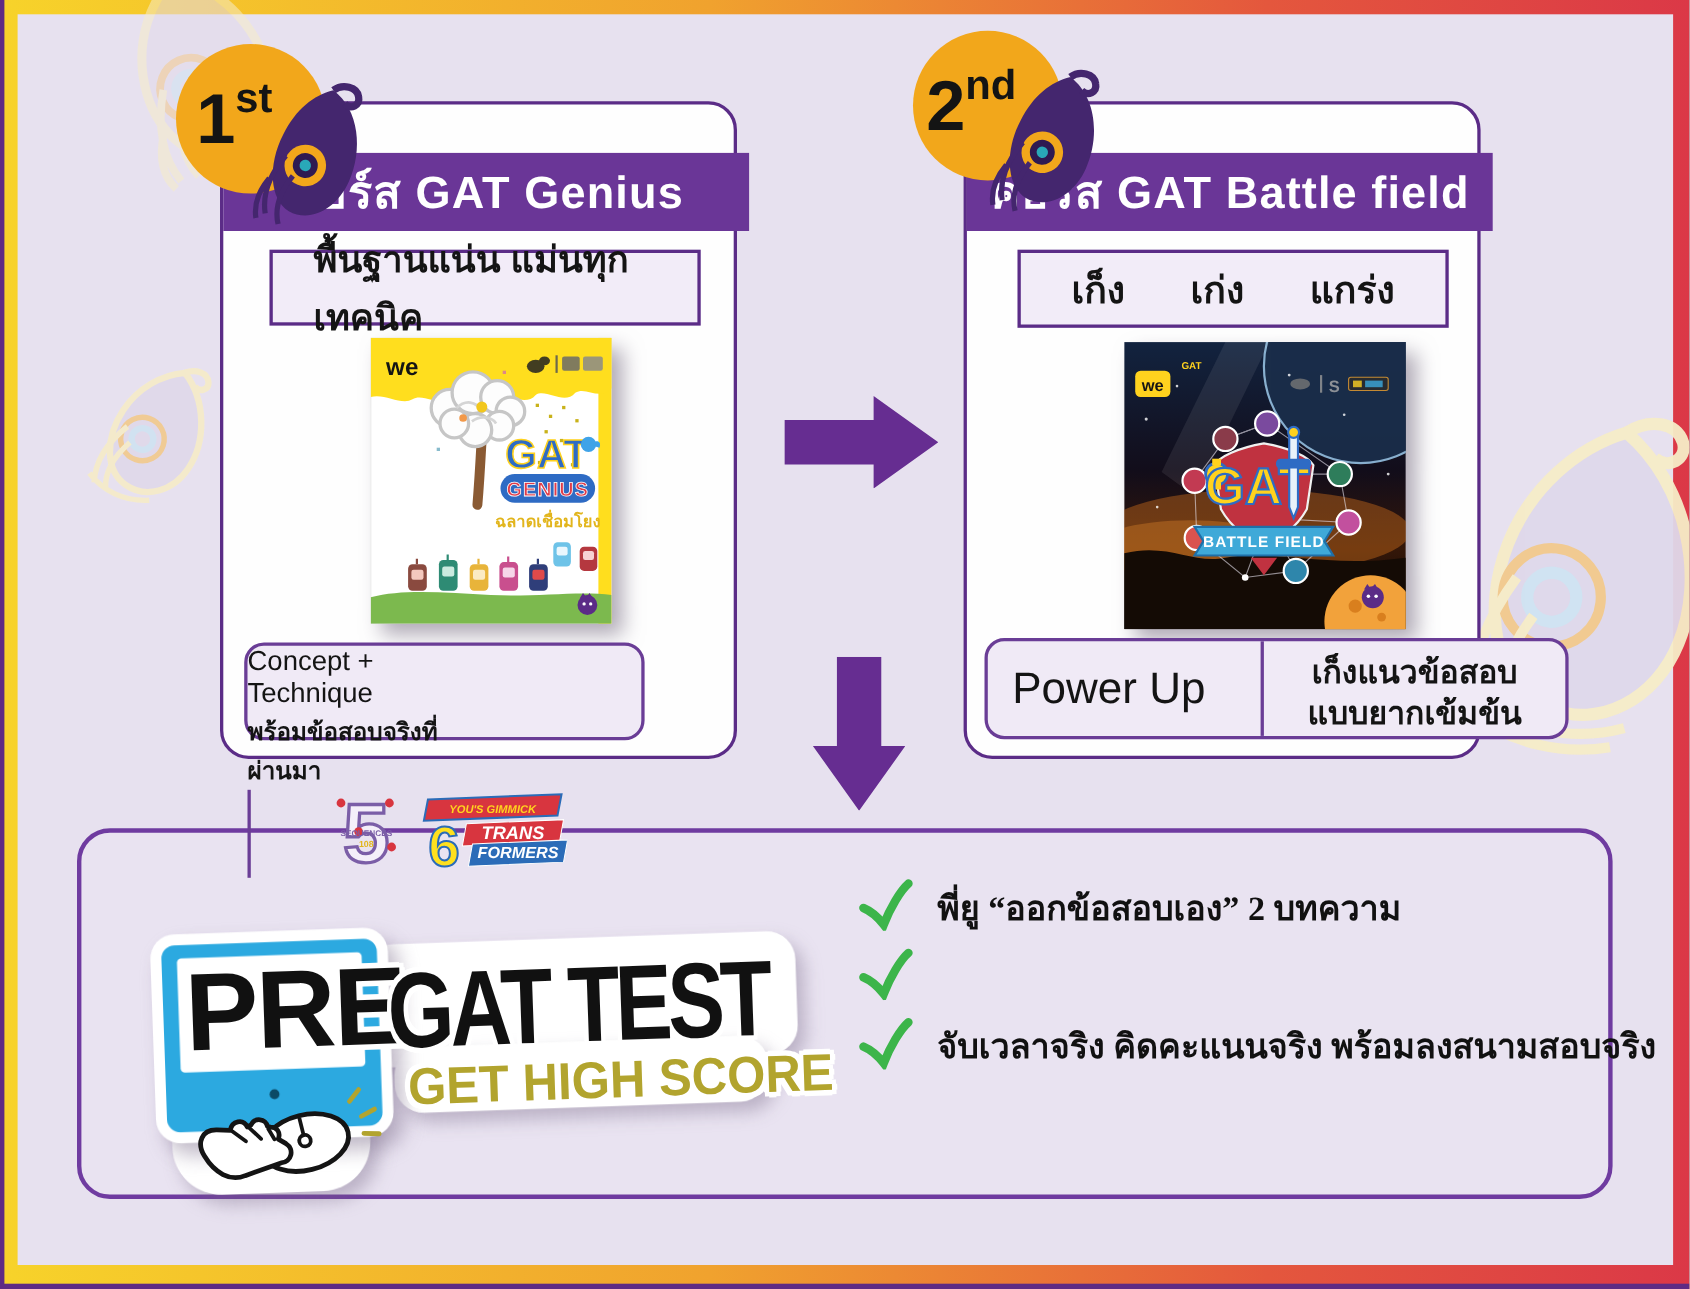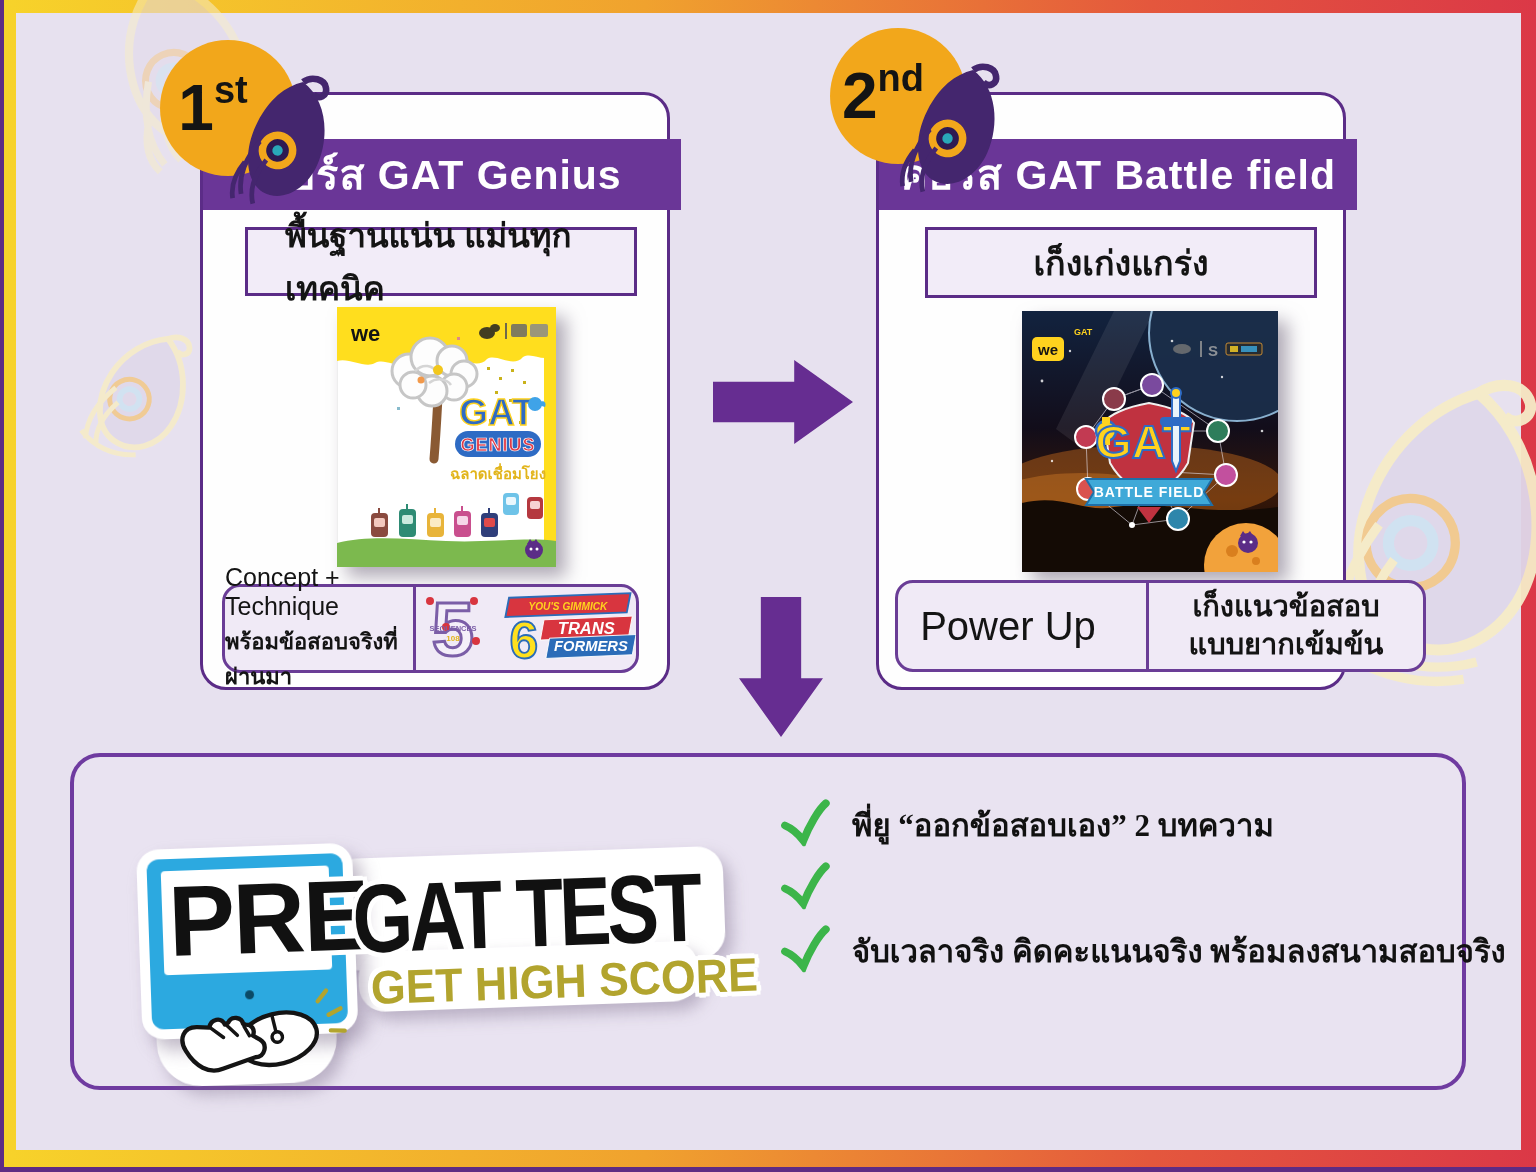--- a/index.html
+++ b/index.html
@@ -184,21 +184,21 @@
         </g>
     </g>
     <g>
       <circle cx="197" cy="243" r="9" fill="#5B2C87"></circle>
       <path d="M190,237 l3,-5 3,4 3,-4 3,5 Z" fill="#5B2C87"></path>
       <circle cx="194" cy="242" r="1.5" fill="#fff"></circle>
         <circle cx="200" cy="242" r="1.5" fill="#fff"></circle>
     </g>
   </svg>
 
-  <div class="abs footerbox" style="left:222px;top:584px;width:417px;height:89px;box-sizing:border-box;">
+  <div class="abs footerbox" style="left:222px;top:584px;width:364px;height:89px;box-sizing:border-box;flex-direction:column;">
     <div class="fcell" style="width:211px;">
       <div style="font-size:25px;color:#141414;">Concept + Technique</div>
       <div style="font-size:22px;font-weight:700;color:#141414;margin-top:3px;">พร้อมข้อสอบจริงที่ผ่านมา</div>
     </div>
     <div class="fcell fdivide" style="flex:1;flex-direction:row;gap:8px;">
       <svg width="74" height="80" viewBox="0 0 74 80">
         <text x="37" y="66" text-anchor="middle" font-size="76" font-weight="900" fill="#F4EFF9" stroke="#7B5EA7" stroke-width="3">5</text>
         <circle cx="14" cy="12" r="4" fill="#D8353F"></circle>
           <circle cx="58" cy="12" r="4" fill="#D8353F"></circle>
         <circle cx="30" cy="38" r="4" fill="#D8353F"></circle>
@@ -215,21 +215,21 @@
         <polygon points="56,52 150,48 146,70 52,74" fill="#2B6CB8" stroke="#fff" stroke-width="1"></polygon>
         <text x="101" y="66" text-anchor="middle" font-size="16" font-weight="900" font-style="italic" fill="#FFFFFF">FORMERS</text>
       </svg>
     </div>
   </div>
 
   <div class="abs card" style="left:876px;top:92px;width:464px;height:592px;"></div>
   <div class="abs band" style="left:879px;top:139px;width:478px;height:71px;">
     <span>คอร์ส GAT Battle field</span>
   </div>
-  <div class="abs slogan" style="left:925px;top:227px;width:392px;height:71px;box-sizing:border-box;padding:0 46px;font-size:34px;">
+  <div class="abs slogan" style="left:925px;top:227px;width:392px;height:71px;box-sizing:border-box;justify-content:space-between;padding:0 46px;font-size:34px;">
     <span>เก็ง</span>
     <span>เก่ง</span>
     <span>แกร่ง</span>
   </div>
 
   <svg class="abs book" style="left:1022px;top:311px;width:256px;height:261px;" viewBox="0 0 256 261">
     <defs>
       <linearGradient id="space" x1="0" y1="0" x2="0" y2="1">
         <stop offset="0" stop-color="#12233F"></stop>
           <stop offset=".45" stop-color="#120D1A"></stop>
@@ -299,21 +299,21 @@
       <path d="M218,225 l3,-5 3,4 4,-4 3,5 Z" fill="#5B2C87"></path>
       <circle cx="222" cy="231" r="1.6" fill="#fff"></circle>
         <circle cx="229" cy="231" r="1.6" fill="#fff"></circle>
     </g>
   </svg>
 
   <div class="abs footerbox" style="left:895px;top:580px;width:531px;height:92px;box-sizing:border-box;gap:28px;">
     <div class="fcell" style="width:220px;">
       <div style="font-size:40px;color:#141414;">Power Up</div>
     </div>
-    <div class="fcell fdivide" style="flex:1;">
+    <div class="fcell fdivide" style="flex:1;justify-content:flex-end;">
       <div style="font-size:29px;font-weight:700;color:#141414;line-height:1.3;">เก็งแนวข้อสอบ</div>
       <div style="font-size:29px;font-weight:700;color:#141414;line-height:1.3;">แบบยากเข้มข้น</div>
     </div>
   </div>
 
   <div class="abs" style="left:160px;top:40px;width:200px;height:190px;">
     <div class="badge">
       <span class="badge-num">1</span>
       <span class="badge-suf">st</span>
     </div>

